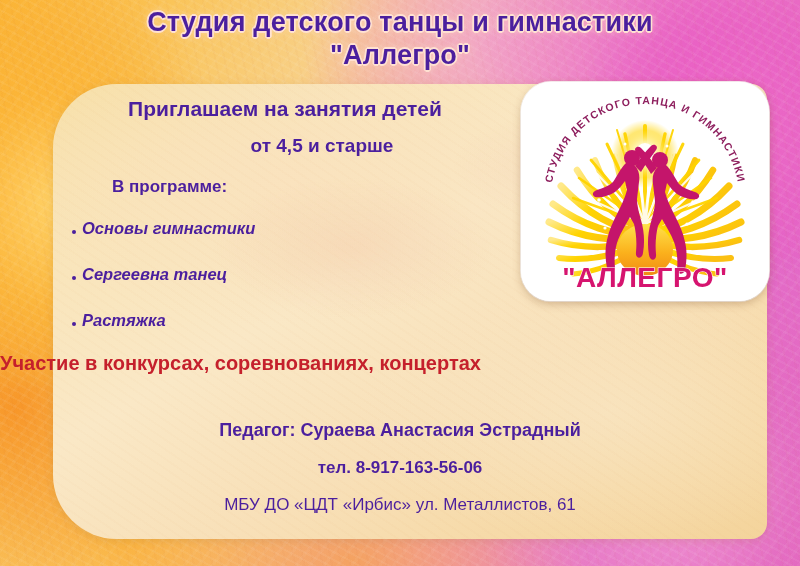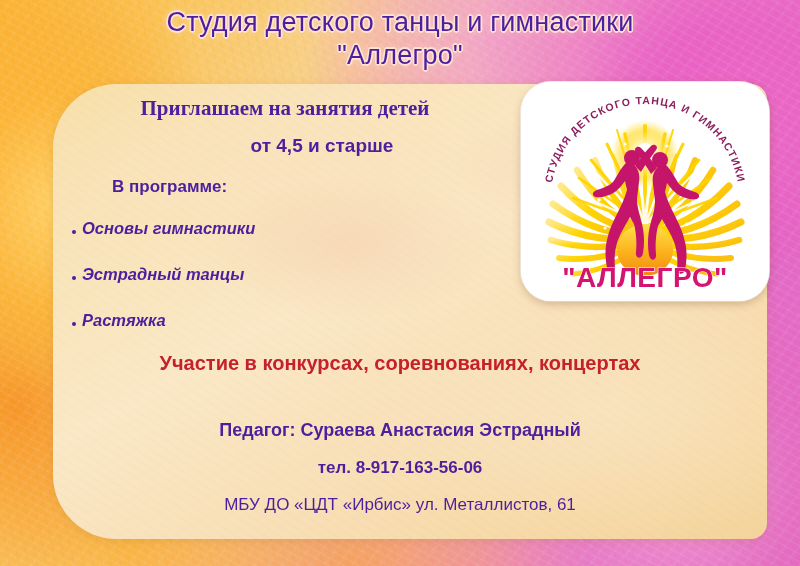--- a/index.html
+++ b/index.html
@@ -97,21 +97,21 @@
   #title-block {
     position: absolute;
     left: 0;
     top: 6px;
     width: 800px;
     text-align: center;
     z-index: 6;
   }
   .title-line {
     font-size: 27px;
-    font-weight: normal;
+    font-weight: bold;
     color: #4b1f9e;
     line-height: 1.22;
     letter-spacing: 0.2px;
     white-space: nowrap;
     text-shadow:
        1.6px 0 0 rgba(255,226,210,0.95),
       -1.6px 0 0 rgba(255,226,210,0.95),
        0 1.6px 0 rgba(255,226,210,0.95),
        0 -1.6px 0 rgba(255,226,210,0.95),
        1.2px 1.2px 0 rgba(255,226,210,0.9),
@@ -129,21 +129,20 @@
     width: 430px;
     z-index: 5;
     color: #4b1f9e;
   }
   .invite-main {
     font-size: 21px;
     font-weight: bold;
     text-align: center;
     line-height: 1.1;
     white-space: nowrap;
-    font-family: Liberation Serif, serif;
   }
   .invite-sub {
     font-size: 19px;
     font-weight: bold;
     text-align: center;
     margin-top: 15px;
     padding-left: 74px;
     white-space: nowrap;
   }
   .program-head {
@@ -178,21 +177,20 @@
     background: #4b1f9e;
     border-radius: 50%;
   }
 
   
   #participation-line {
     position: absolute;
     left: 0;
     top: 352px;
     width: 800px;
-    text-align: center;
     z-index: 5;
     font-size: 20px;
     font-weight: bold;
     color: #c5202c;
     white-space: nowrap;
   }
 
   
   #contact-block {
     position: absolute;
@@ -257,21 +255,21 @@
     <div class="title-line">Студия детского танцы и гимнастики</div>
     <div class="title-line">"Аллегро"</div>
   </div>
 
   <div id="invite-block">
     <div class="invite-main">Приглашаем на занятия детей</div>
     <div class="invite-sub">от 4,5 и старше</div>
     <div class="program-head">В программе:</div>
     <ul id="program-list">
       <li>Основы гимнастики</li>
-      <li>Эстрадный танцы</li>
+      <li>Сергеевна танец</li>
       <li>Растяжка</li>
     </ul>
   </div>
 
   <div id="participation-line">Участие в конкурсах, соревнованиях, концертах</div>
 
   <div id="contact-block">
     <div class="contact-teacher">Педагог:  Сураева Анастасия Эстрадный</div>
     <div class="contact-phone">тел.  8-917-163-56-06</div>
     <div class="contact-address">МБУ ДО «ЦДТ «Ирбис» ул. Металлистов, 61</div>

